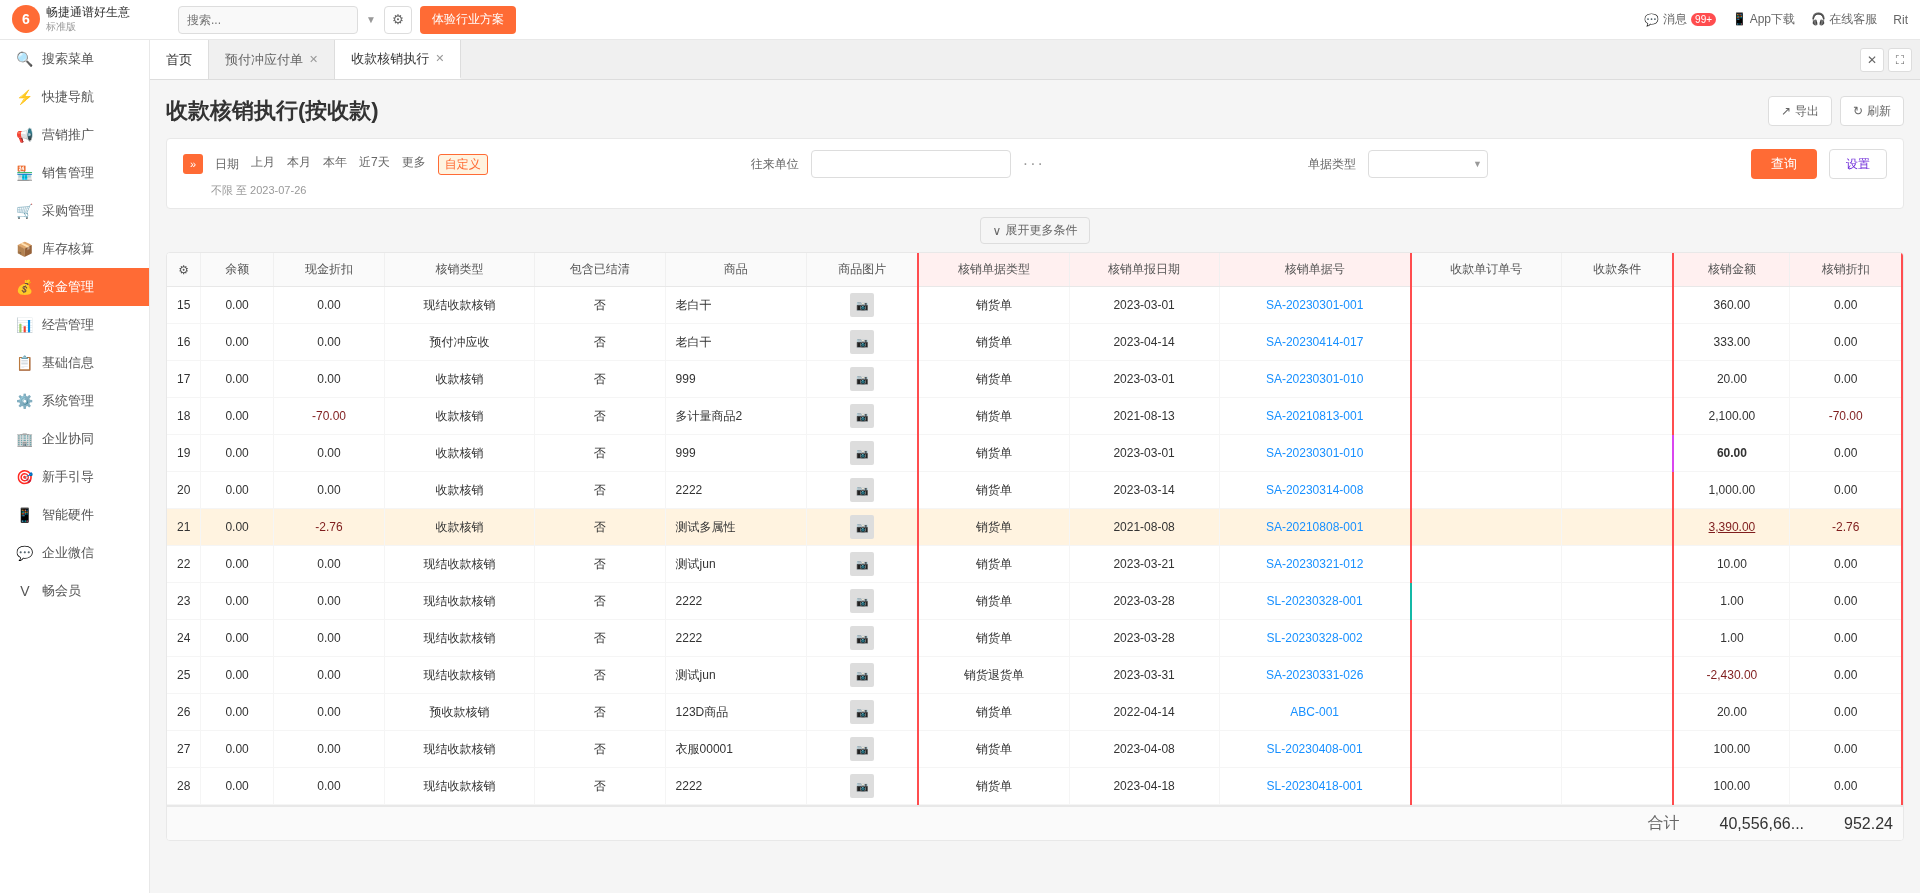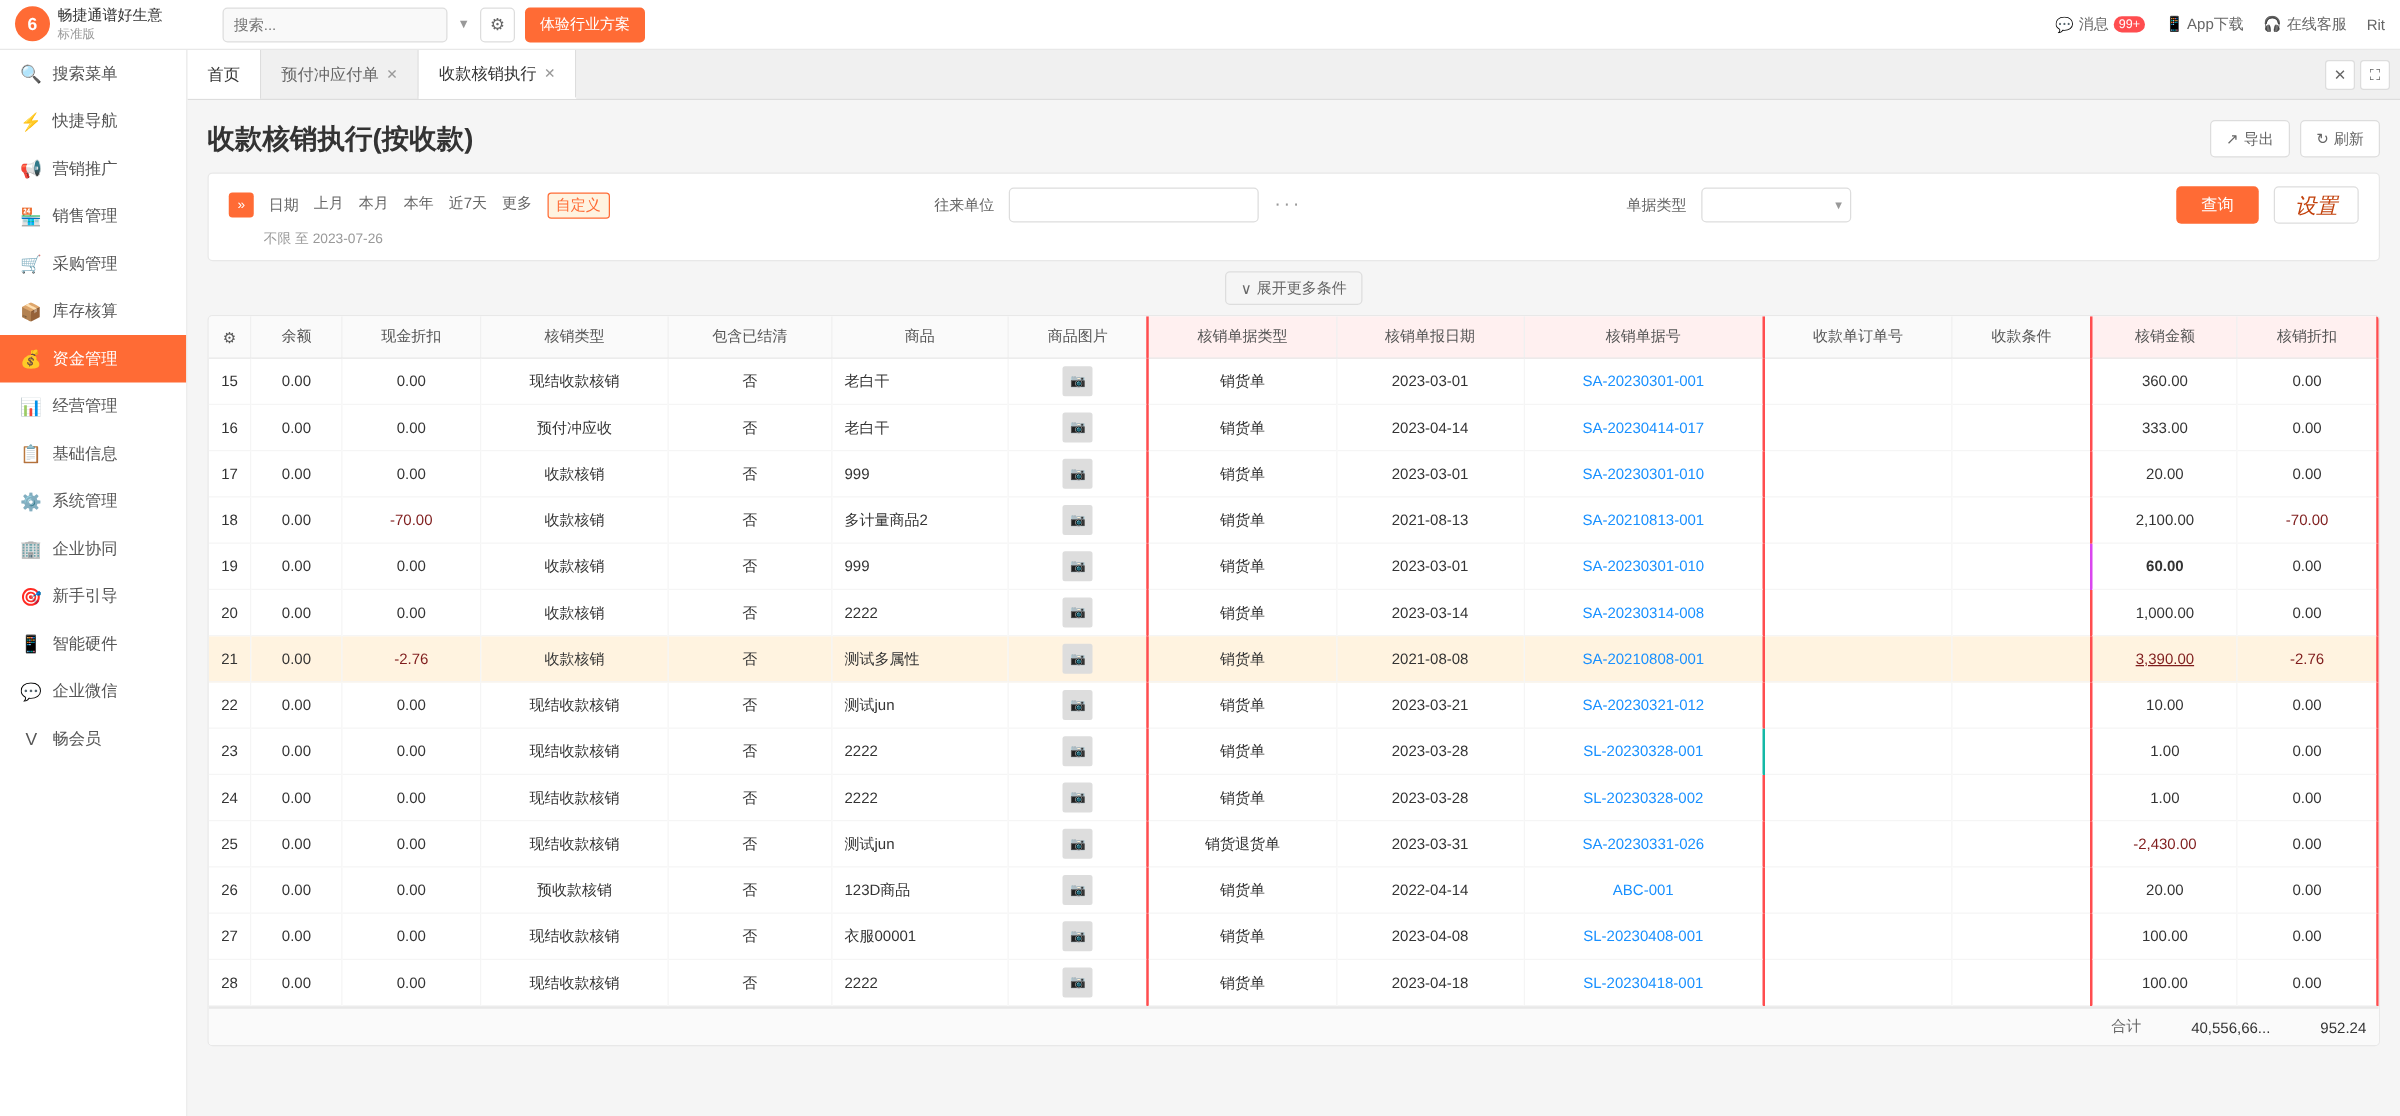--- a/index.html
+++ b/index.html
@@ -55,40 +55,40 @@
     .filter-label { color: #666; font-size: 12px; white-space: nowrap; }
     .filter-date-links { display: flex; gap: 12px; font-size: 12px; color: #666; }
     .filter-date-link { cursor: pointer; color: #666; }
     .filter-date-link.custom { background: #fff3e0; color: #ff6b35; border: 1px solid #ff6b35; border-radius: 3px; padding: 1px 6px; }
     .filter-input { height: 28px; border: 1px solid #ddd; border-radius: 4px; padding: 0 8px; font-size: 12px; width: 200px; }
     .filter-dots { color: #999; font-size: 16px; letter-spacing: 2px; }
     .filter-select { height: 28px; border: 1px solid #ddd; border-radius: 4px; padding: 0 24px 0 8px; font-size: 12px; min-width: 120px; appearance: none; background: white; }
     .filter-select-wrap { position: relative; display: inline-flex; align-items: center; }
     .filter-select-wrap::after { content: '▼'; position: absolute; right: 6px; font-size: 9px; color: #999; pointer-events: none; }
     .query-btn { height: 30px; background: #ff6b35; color: white; border: none; border-radius: 4px; padding: 0 20px; cursor: pointer; font-size: 13px; }
-    .settings-btn { height: 30px; background: #fff; color: #c2410c; border: 1px solid #ddd; border-radius: 4px; padding: 0 16px; cursor: pointer; font-size: 17px; font-style: italic; }
+    .settings-btn { height: 30px; background: #fff; color: #6d28d9; border: 1px solid #ddd; border-radius: 4px; padding: 0 16px; cursor: pointer; font-size: 12px; }
     .expand-btn { display: flex; align-items: center; gap: 4px; font-size: 12px; color: #666; cursor: pointer; background: #f5f5f5; border: 1px solid #ddd; border-radius: 4px; padding: 4px 12px; margin: 8px auto; width: fit-content; }
     .expand-section { text-align: center; margin: 4px 0 8px; }
 
     
     .table-container { background: #fff; border: 1px solid #e8e8e8; border-radius: 4px; overflow: auto; position: relative; }
     table { width: 100%; border-collapse: collapse; font-size: 12px; }
     thead tr { background: #fafafa; }
     thead th { padding: 8px 10px; border-bottom: 1px solid #e8e8e8; border-right: 1px solid #f0f0f0; font-weight: 500; color: #555; white-space: nowrap; text-align: center; }
     tbody tr { border-bottom: 1px solid #f5f5f5; }
     tbody tr.highlighted { background: #fff3e0; }
     tbody td { padding: 6px 10px; border-right: 1px solid #f5f5f5; text-align: center; color: #333; white-space: nowrap; }
     tbody td.text-left { text-align: left; }
     .cell-link { color: #1890ff; cursor: pointer; text-decoration: none; }
     .cell-red { color: #7f1d1d; }
     .cell-orange { color: #7f1d1d; text-decoration: underline; }
     .settings-col { width: 32px; }
 
     
-    .table-footer { background: #fafafa; border-top: 2px solid #e8e8e8; display: flex; align-items: center; justify-content: flex-end; padding: 6px 10px; gap: 40px; font-size: 12px; color: #333; font-weight: 500; }
+    .table-footer { background: #fafafa; border-top: 2px solid #e8e8e8; display: flex; align-items: center; justify-content: flex-end; padding: 6px 10px; gap: 40px; font-size: 16px; color: #333; font-weight: 500; }
 
     
     ::-webkit-scrollbar { width: 6px; height: 6px; }
     ::-webkit-scrollbar-track { background: #f1f1f1; }
     ::-webkit-scrollbar-thumb { background: #ccc; border-radius: 3px; }
 
     .expand-arrow { display: inline-flex; width: 20px; height: 20px; background: #ff6b35; color: white; border-radius: 3px; align-items: center; justify-content: center; font-size: 11px; cursor: pointer; }
   </style>
 </head>
 <body>

